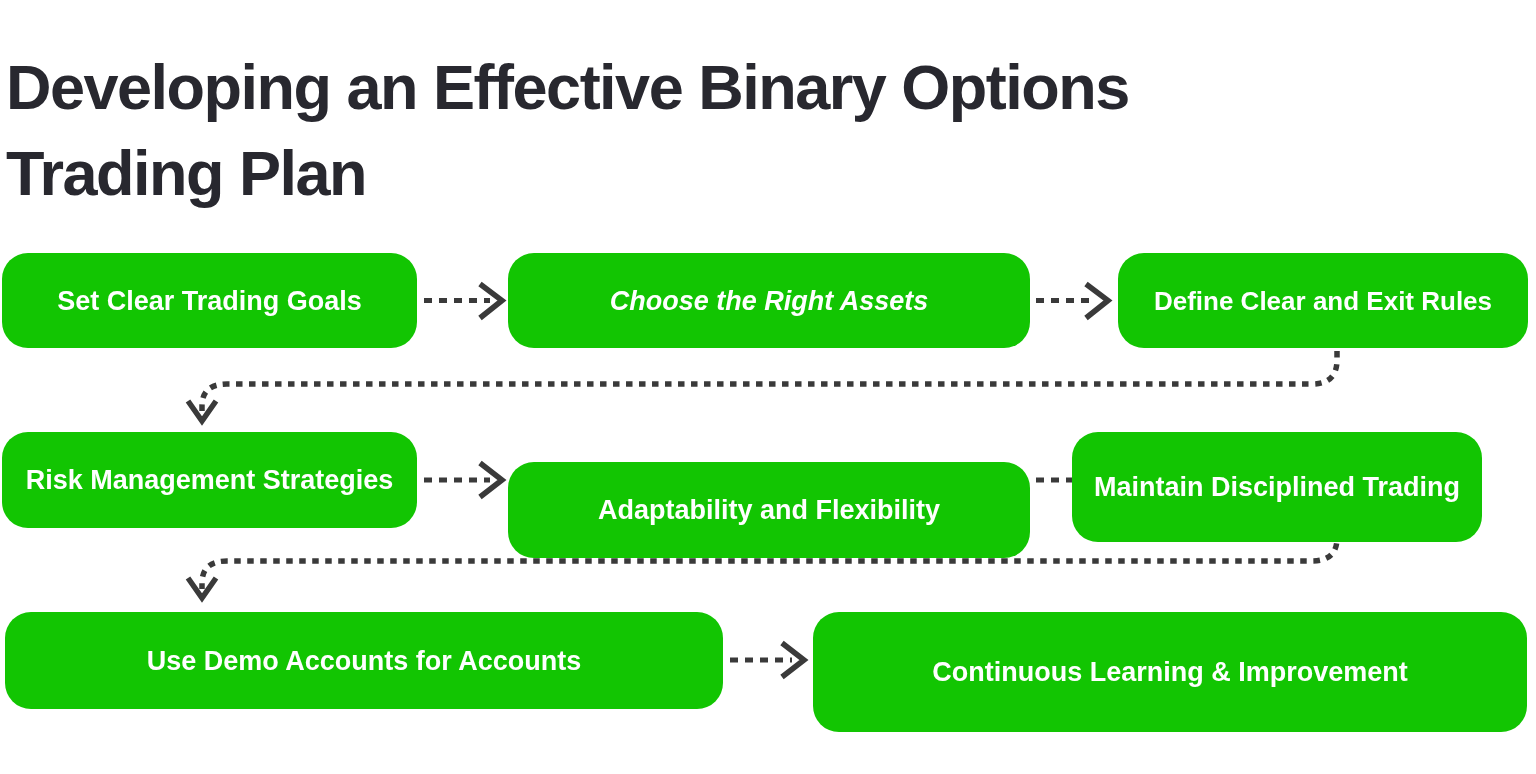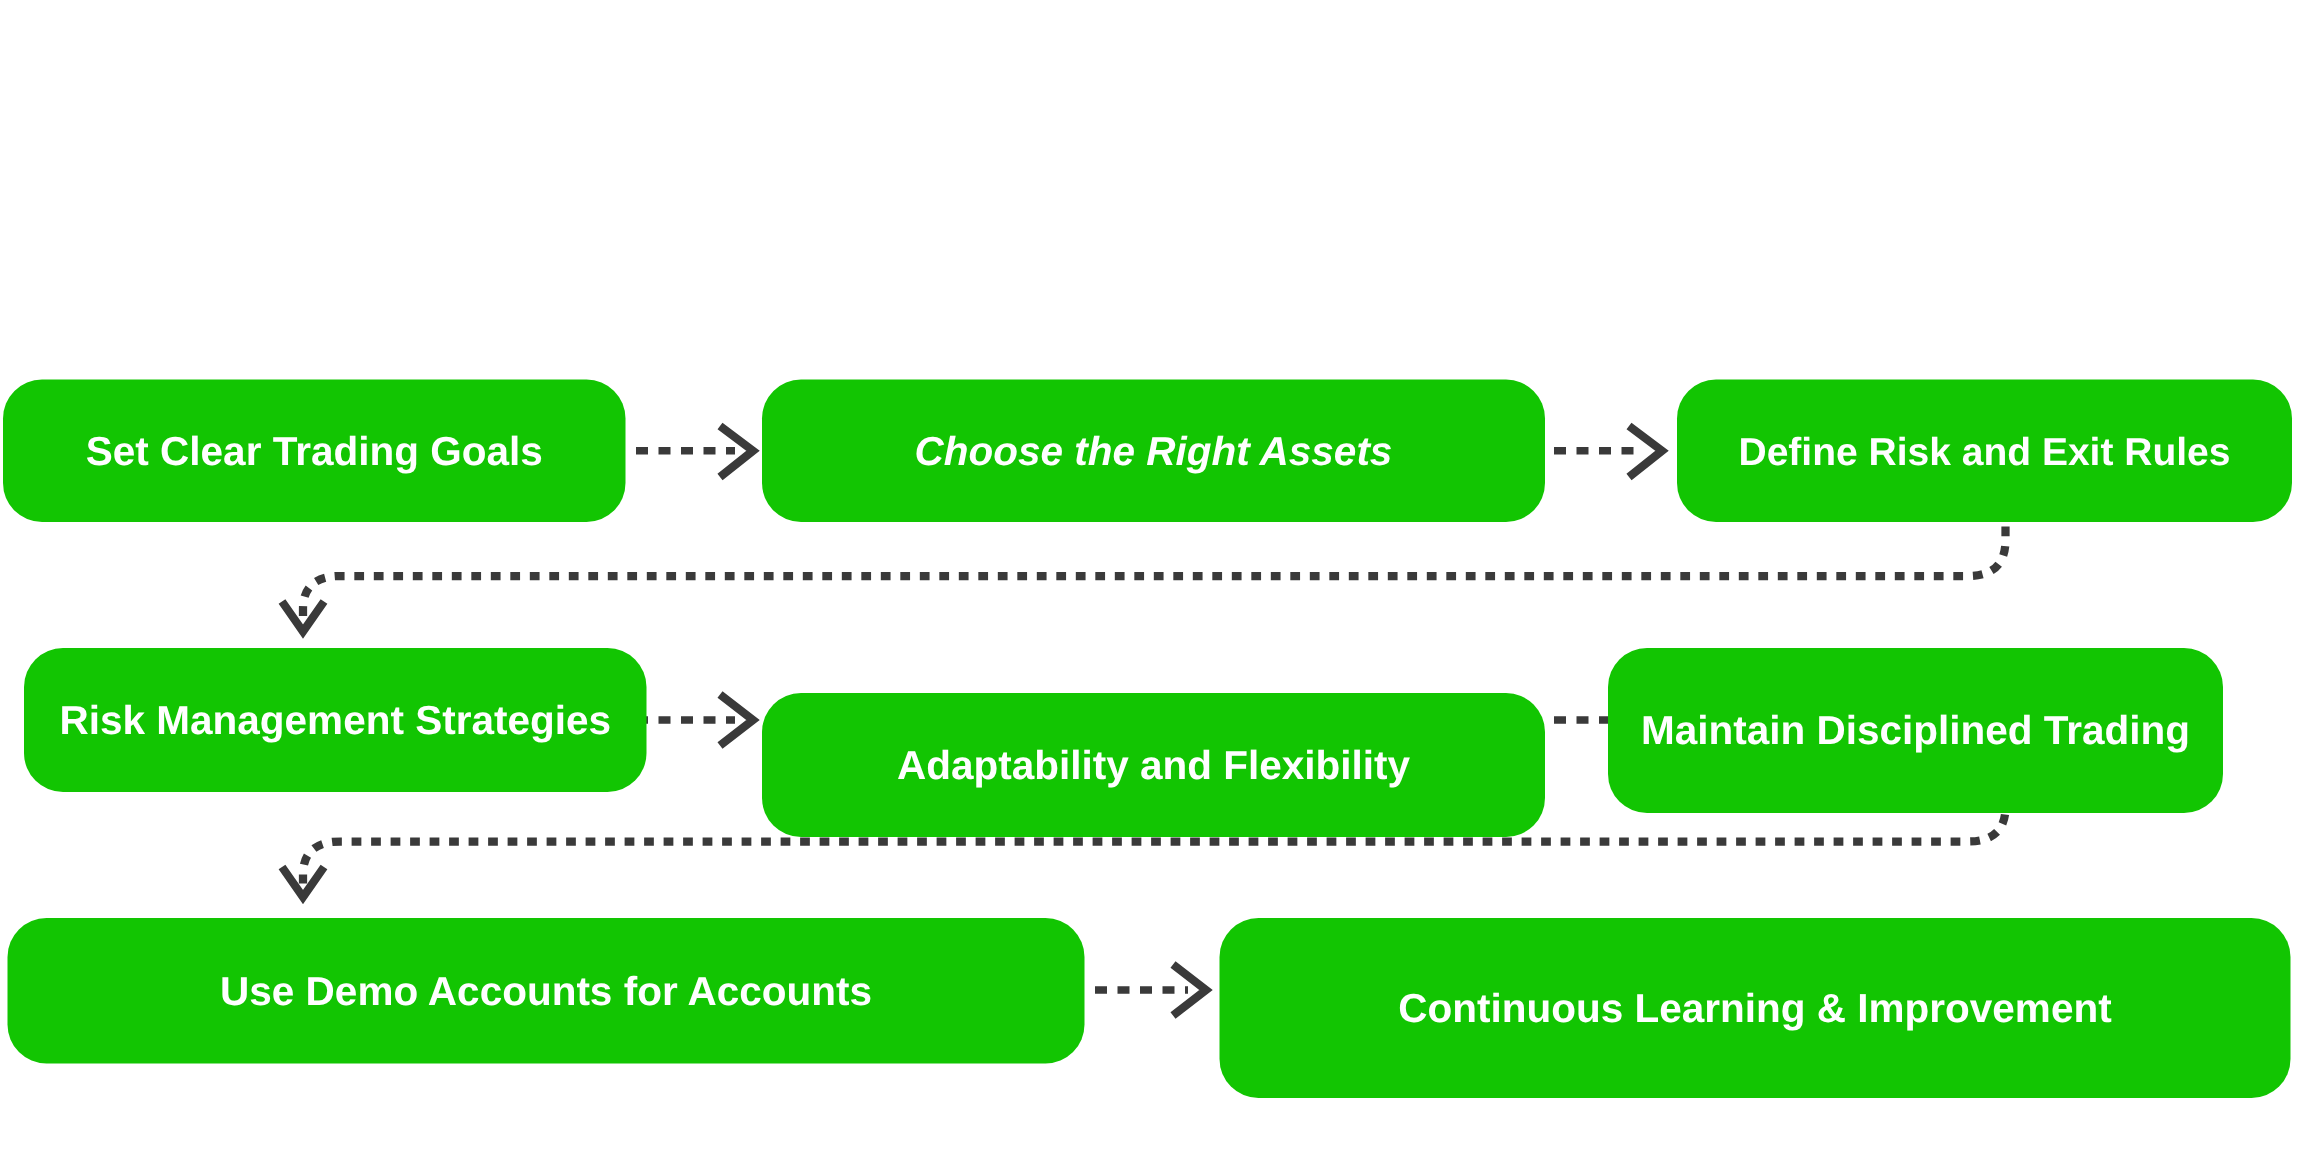--- a/index.html
+++ b/index.html
@@ -25,35 +25,39 @@
     text-align:center;
     color:#ffffff;font-weight:700;font-size:27px;line-height:36px;
     padding:0 8px;box-sizing:border-box;
   }
   .one-line{white-space:nowrap;}
   
   .b1{left:2px;  top:253px;width:415px;height:95px;}
   .b2{left:508px;top:253px;width:522px;height:95px;font-style:italic;}
   .b3{left:1118px;top:253px;width:410px;height:95px;font-size:26px;}
   
-  .b4{left:16px;  top:432px;width:415px;height:96px;}
+  .b4{left:2px;  top:432px;width:415px;height:96px;}
   .b5{left:508px;top:432px;width:522px;height:96px;margin-top:30px;}
   .b6{left:1072px;top:432px;width:410px;height:110px;}
   
   .b7{left:5px;  top:612px;width:718px;height:97px;}
   .b8{left:813px;top:612px;width:714px;height:120px;}
   .dash{stroke:#3a3a3a;stroke-width:5.5;fill:none;stroke-dasharray:6.5 6.5;}
   .dash-short{stroke:#3a3a3a;stroke-width:5;fill:none;stroke-dasharray:8 7;}
   .chev{stroke:#3a3a3a;stroke-width:5.5;fill:none;stroke-linejoin:miter;stroke-linecap:butt;}
 </style>
 </head>
 <body>
 
 <div class="canvas">
 
+  <div class="title">
+    <div>Developing an Effective Binary Options</div>
+    <div>Trading Plan</div>
+  </div>
 
   <svg class="connector-layer" viewBox="0 0 1536 774" xmlns="http://www.w3.org/2000/svg">
 
     <line class="dash-short" x1="424" y1="300.5" x2="490" y2="300.5"></line>
     <polyline class="chev" points="480,284 502,300.5 480,318"></polyline>
     <line class="dash-short" x1="1036" y1="300.5" x2="1096" y2="300.5"></line>
     <polyline class="chev" points="1086,284 1108,300.5 1086,318"></polyline>
 
     <path class="dash" d="M1337,351 L1337,360 Q1337,384 1312,384 L227,384 Q202,384 202,406 L202,412"></path>
     <polyline class="chev" points="188,401 202,421 216,401"></polyline>
@@ -65,21 +69,21 @@
 
     <path class="dash" d="M1337,530 L1337,538 Q1337,561 1312,561 L227,561 Q202,561 202,583 L202,589"></path>
     <polyline class="chev" points="188,578 202,598 216,578"></polyline>
 
     <line class="dash-short" x1="730" y1="660" x2="792" y2="660"></line>
     <polyline class="chev" points="782,643 804,660 782,677"></polyline>
   </svg>
 
   <div class="flow-box b1 one-line">Set Clear Trading Goals</div>
   <div class="flow-box b2 one-line">Choose the Right Assets</div>
-  <div class="flow-box b3 one-line">Define Risk and Exit Rules</div>
+  <div class="flow-box b3 one-line">Define Clear and Exit Rules</div>
 
   <div class="flow-box b4">Risk Management Strategies</div>
   <div class="flow-box b5 one-line">Adaptability and Flexibility</div>
   <div class="flow-box b6">Maintain Disciplined Trading</div>
 
   <div class="flow-box b7 one-line">Use Demo Accounts for Accounts</div>
   <div class="flow-box b8 one-line">Continuous Learning &amp; Improvement</div>
 
 </div>
 

